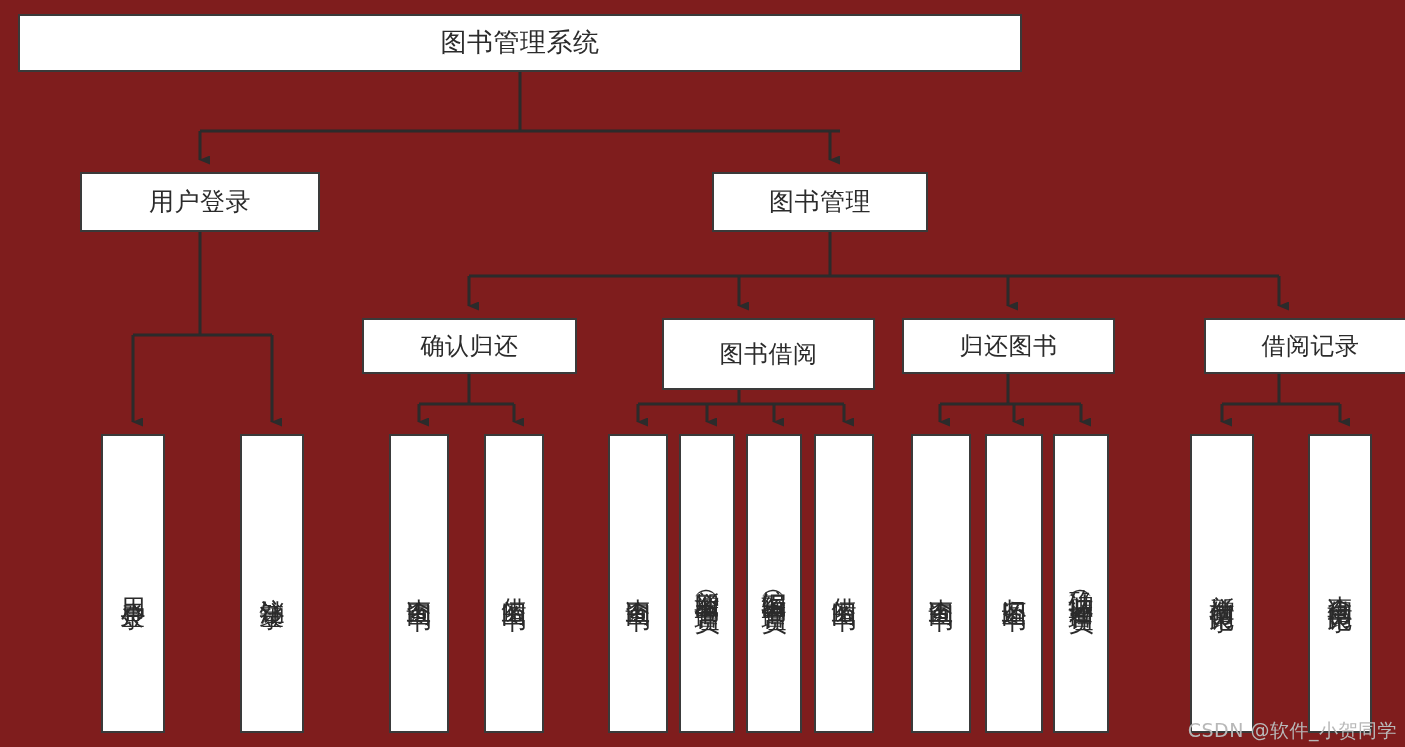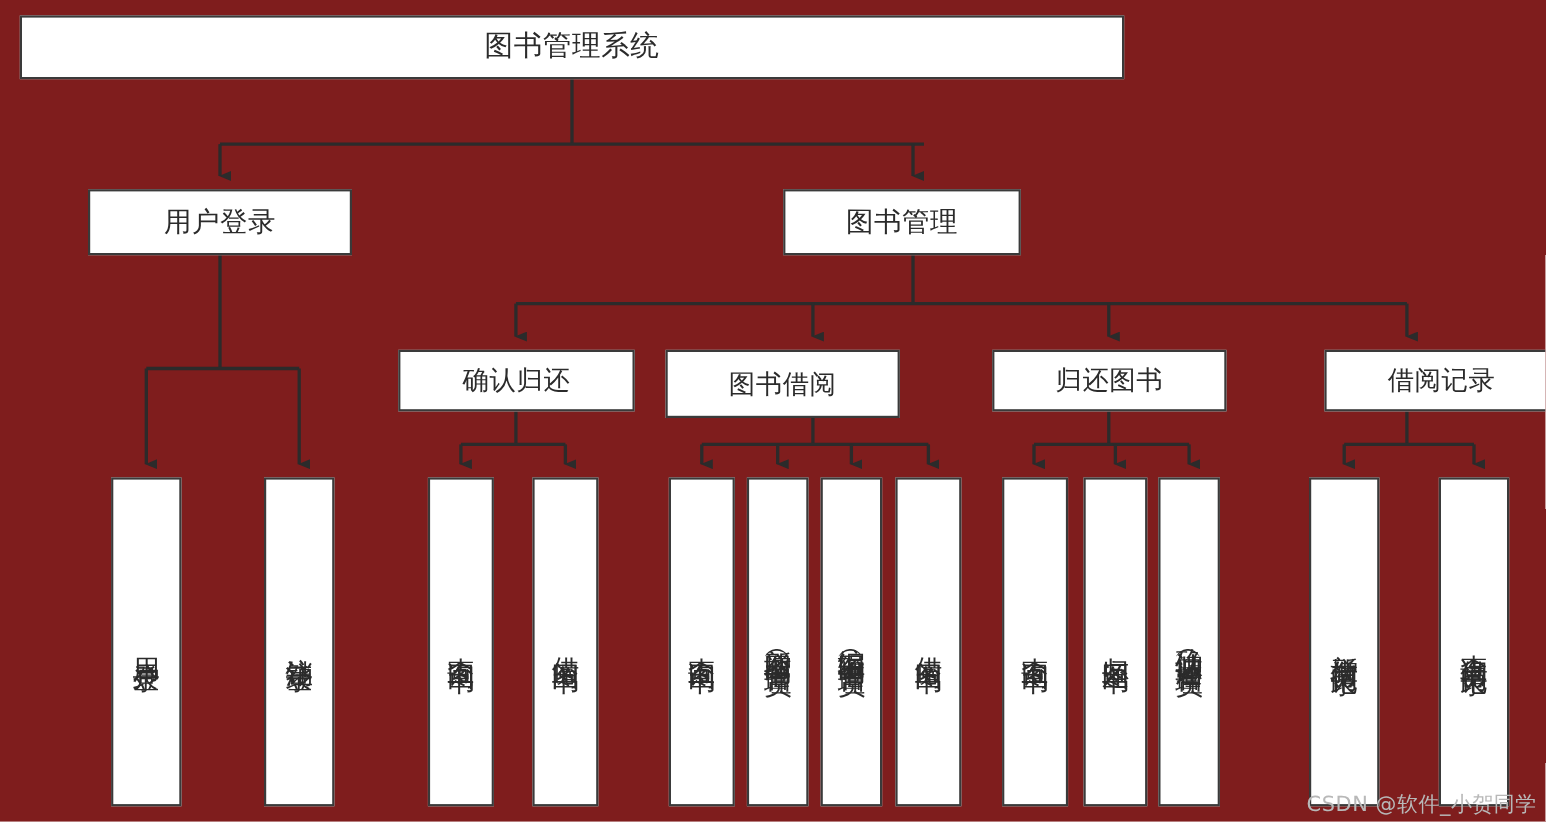--- a/index.html
+++ b/index.html
@@ -139,21 +139,21 @@
   <div class="node horiz lvl2" style="left:80px; top:172px; width:240px; height:60px;">
     <span class="label">用户登录</span>
   </div>
   <div class="node horiz lvl2" style="left:712px; top:172px; width:216px; height:60px;">
     <span class="label">图书管理</span>
   </div>
 
   <div class="node horiz lvl3" style="left:362px; top:318px; width:215px; height:56px;">
     <span class="label">确认归还</span>
   </div>
-  <div class="node horiz lvl3" style="left:605px; top:318px; width:213px; height:62px;">
+  <div class="node horiz lvl3" style="left:662px; top:318px; width:213px; height:72px;">
     <span class="label">图书借阅</span>
   </div>
   <div class="node horiz lvl3" style="left:902px; top:318px; width:213px; height:56px;">
     <span class="label">归还图书</span>
   </div>
   <div class="node horiz lvl3" style="left:1172px; top:318px; width:213px; height:56px;margin-left:32px;">
     <span class="label">借阅记录</span>
   </div>
 
   <div class="node vert" style="left:101px; top:434px; width:64px; height:299px;">

